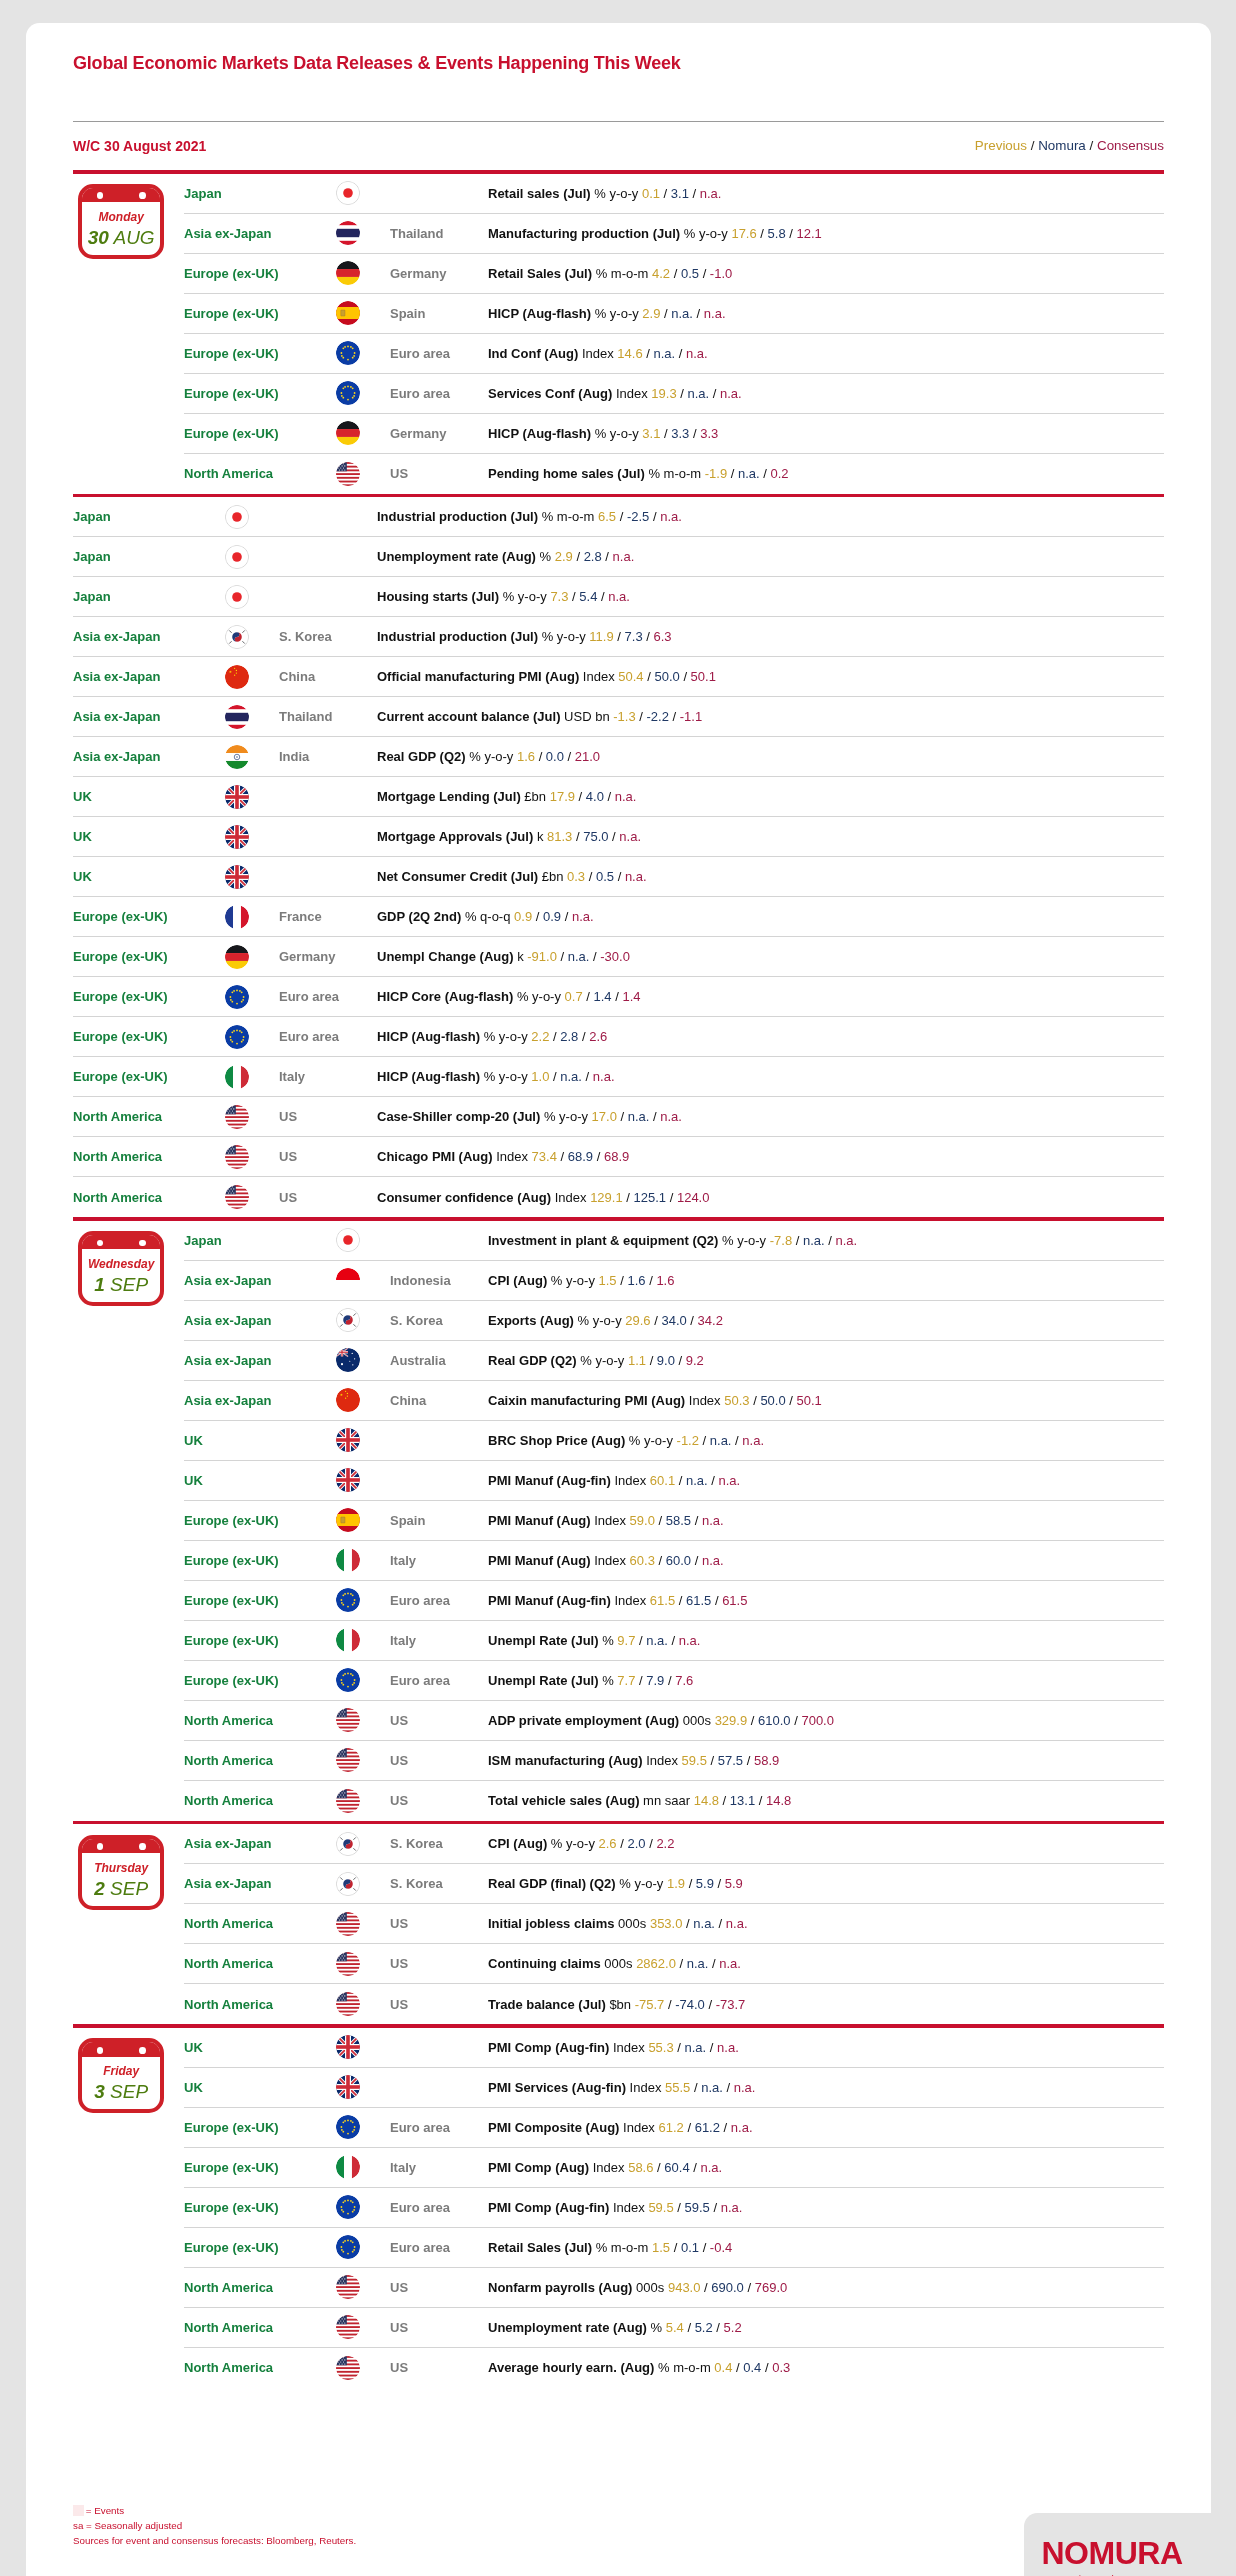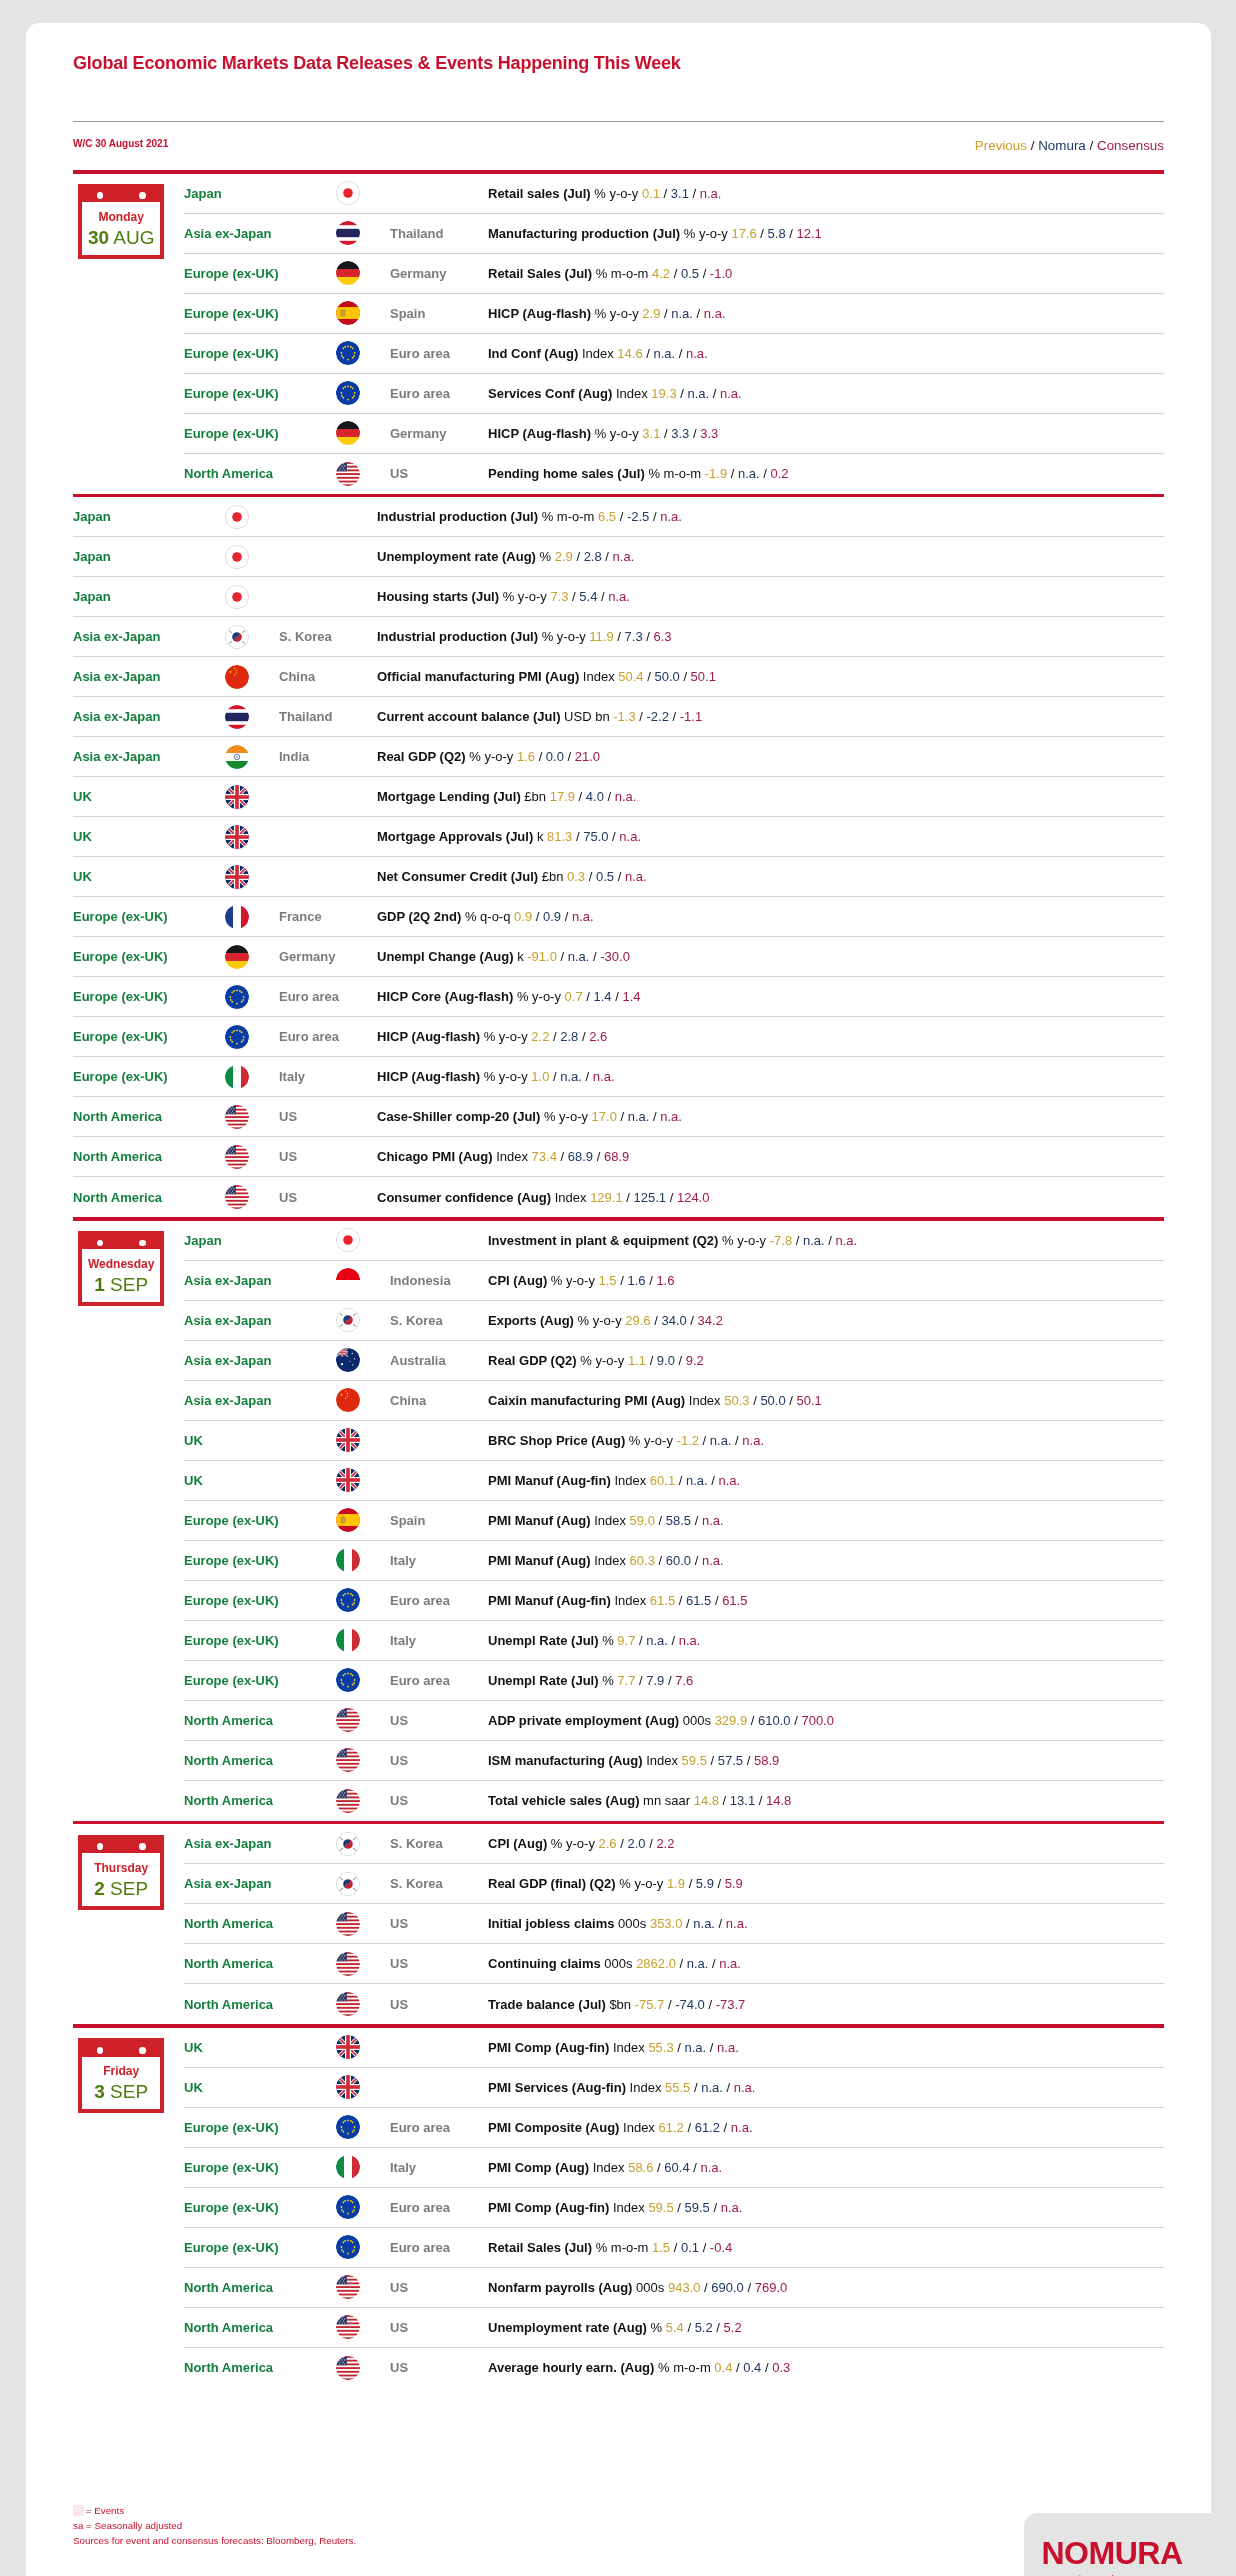--- a/index.html
+++ b/index.html
@@ -37,21 +37,21 @@
   }
   .hdr-rule{
     position:absolute;
     left:47px; top:98px;
     width:1091px; height:1px;
     background:#9a9a9a;
   }
   .subdate{
     position:absolute;
     left:47px; top:115px;
-    font-size:10px;
+    font-size:14px;
     font-weight:bold;
     color:#C8102E;
     white-space:nowrap;
   }
   .legend{
     position:absolute;
     right:47px; top:115px;
     font-size:13.4px;
     font-weight:normal;
     white-space:nowrap;
@@ -81,23 +81,24 @@
     flex:0 0 111px;
     position:relative;
     padding-top:10.3px;
   }
   
   .cal{
     position:relative;
     width:86px; height:75px;
     margin-left:5.2px;
     border:4.6px solid #CE2028;
-    border-radius:0;
+    border-radius:15px;
     background:#ffffff;
     overflow:hidden;
+    font-style:italic;
   }
   .cal-top{
     position:absolute;
     left:0; top:0; right:0;
     height:14.4px;
     background:#CE2028;
   }
   .cal-hole{
     position:absolute;
     top:4.6px;

